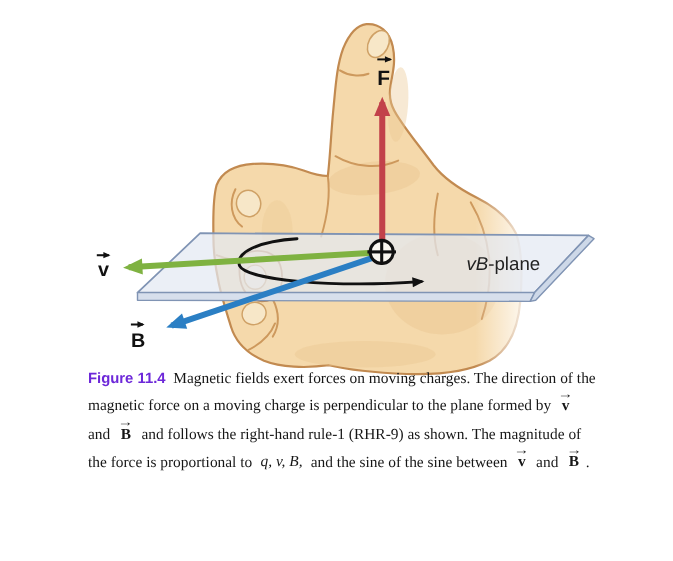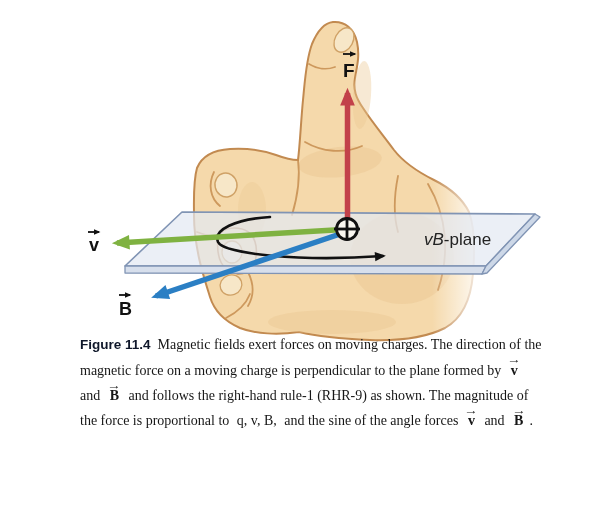--- a/index.html
+++ b/index.html
@@ -8,32 +8,32 @@
     font-family:"Liberation Serif", serif;overflow:hidden;
   }
   .stage{position:absolute;left:0;top:0;width:612px;height:345px;}
   .caption{
     position:absolute;left:80px;top:334px;width:464px;
     font-family:"Liberation Serif", serif;
     font-size:14px;line-height:1.52;color:#161616;
   }
   .figlabel{
     font-family:"Liberation Sans", sans-serif;
-    font-weight:bold;color:#0f172a;margin-right:7px;font-size:13.5px;
+    font-weight:bold;color:#6d28d9;margin-right:7px;font-size:13.5px;
   }
   .vec{
     position:relative;display:inline-block;font-weight:bold;
     margin:0 6px;padding-top:0.58em;line-height:1;
   }
   .vec::after{
     content:"\2192";position:absolute;left:50%;top:-0.12em;
     transform:translateX(-50%) scaleX(1.25);
     font-size:0.8em;font-weight:bold;
   }
-  .ivar{margin:0 4px;}
+  .ivar{font-style:italic;margin:0 4px;}
   svg text{font-family:"Liberation Sans", sans-serif;}
 </style>
 </head>
 <body>
 
 <div class="stage">
 <svg width="612" height="345" viewBox="0 0 612 345">
   <defs>
     <marker id="mRed" viewBox="0 0 12 12" refX="8.5" refY="6" markerWidth="4.5" markerHeight="3.2" orient="auto">
       <path d="M0,1 L12,6 L0,11 Z" fill="#c2414a"></path>
@@ -145,17 +145,17 @@
 </svg>
 </div>
 
 <div class="caption">
   <span class="figlabel">Figure 11.4</span><span>Magnetic fields exert forces on moving charges. The direction of the magnetic force on a moving charge is perpendicular to the plane formed by</span>
   <span class="vec">v</span>
   <span>and</span>
   <span class="vec">B</span>
   <span>and follows the right-hand rule-1 (RHR-9) as shown. The magnitude of the force is proportional to</span>
   <span class="ivar">q, v, B,</span>
-  <span>and the sine of the angle forces</span>
+  <span>and the sine of the sine between</span>
   <span class="vec">v</span>
   <span>and</span>
   <span class="vec">B</span><span>.</span>
 </div>
 
 </body></html>

